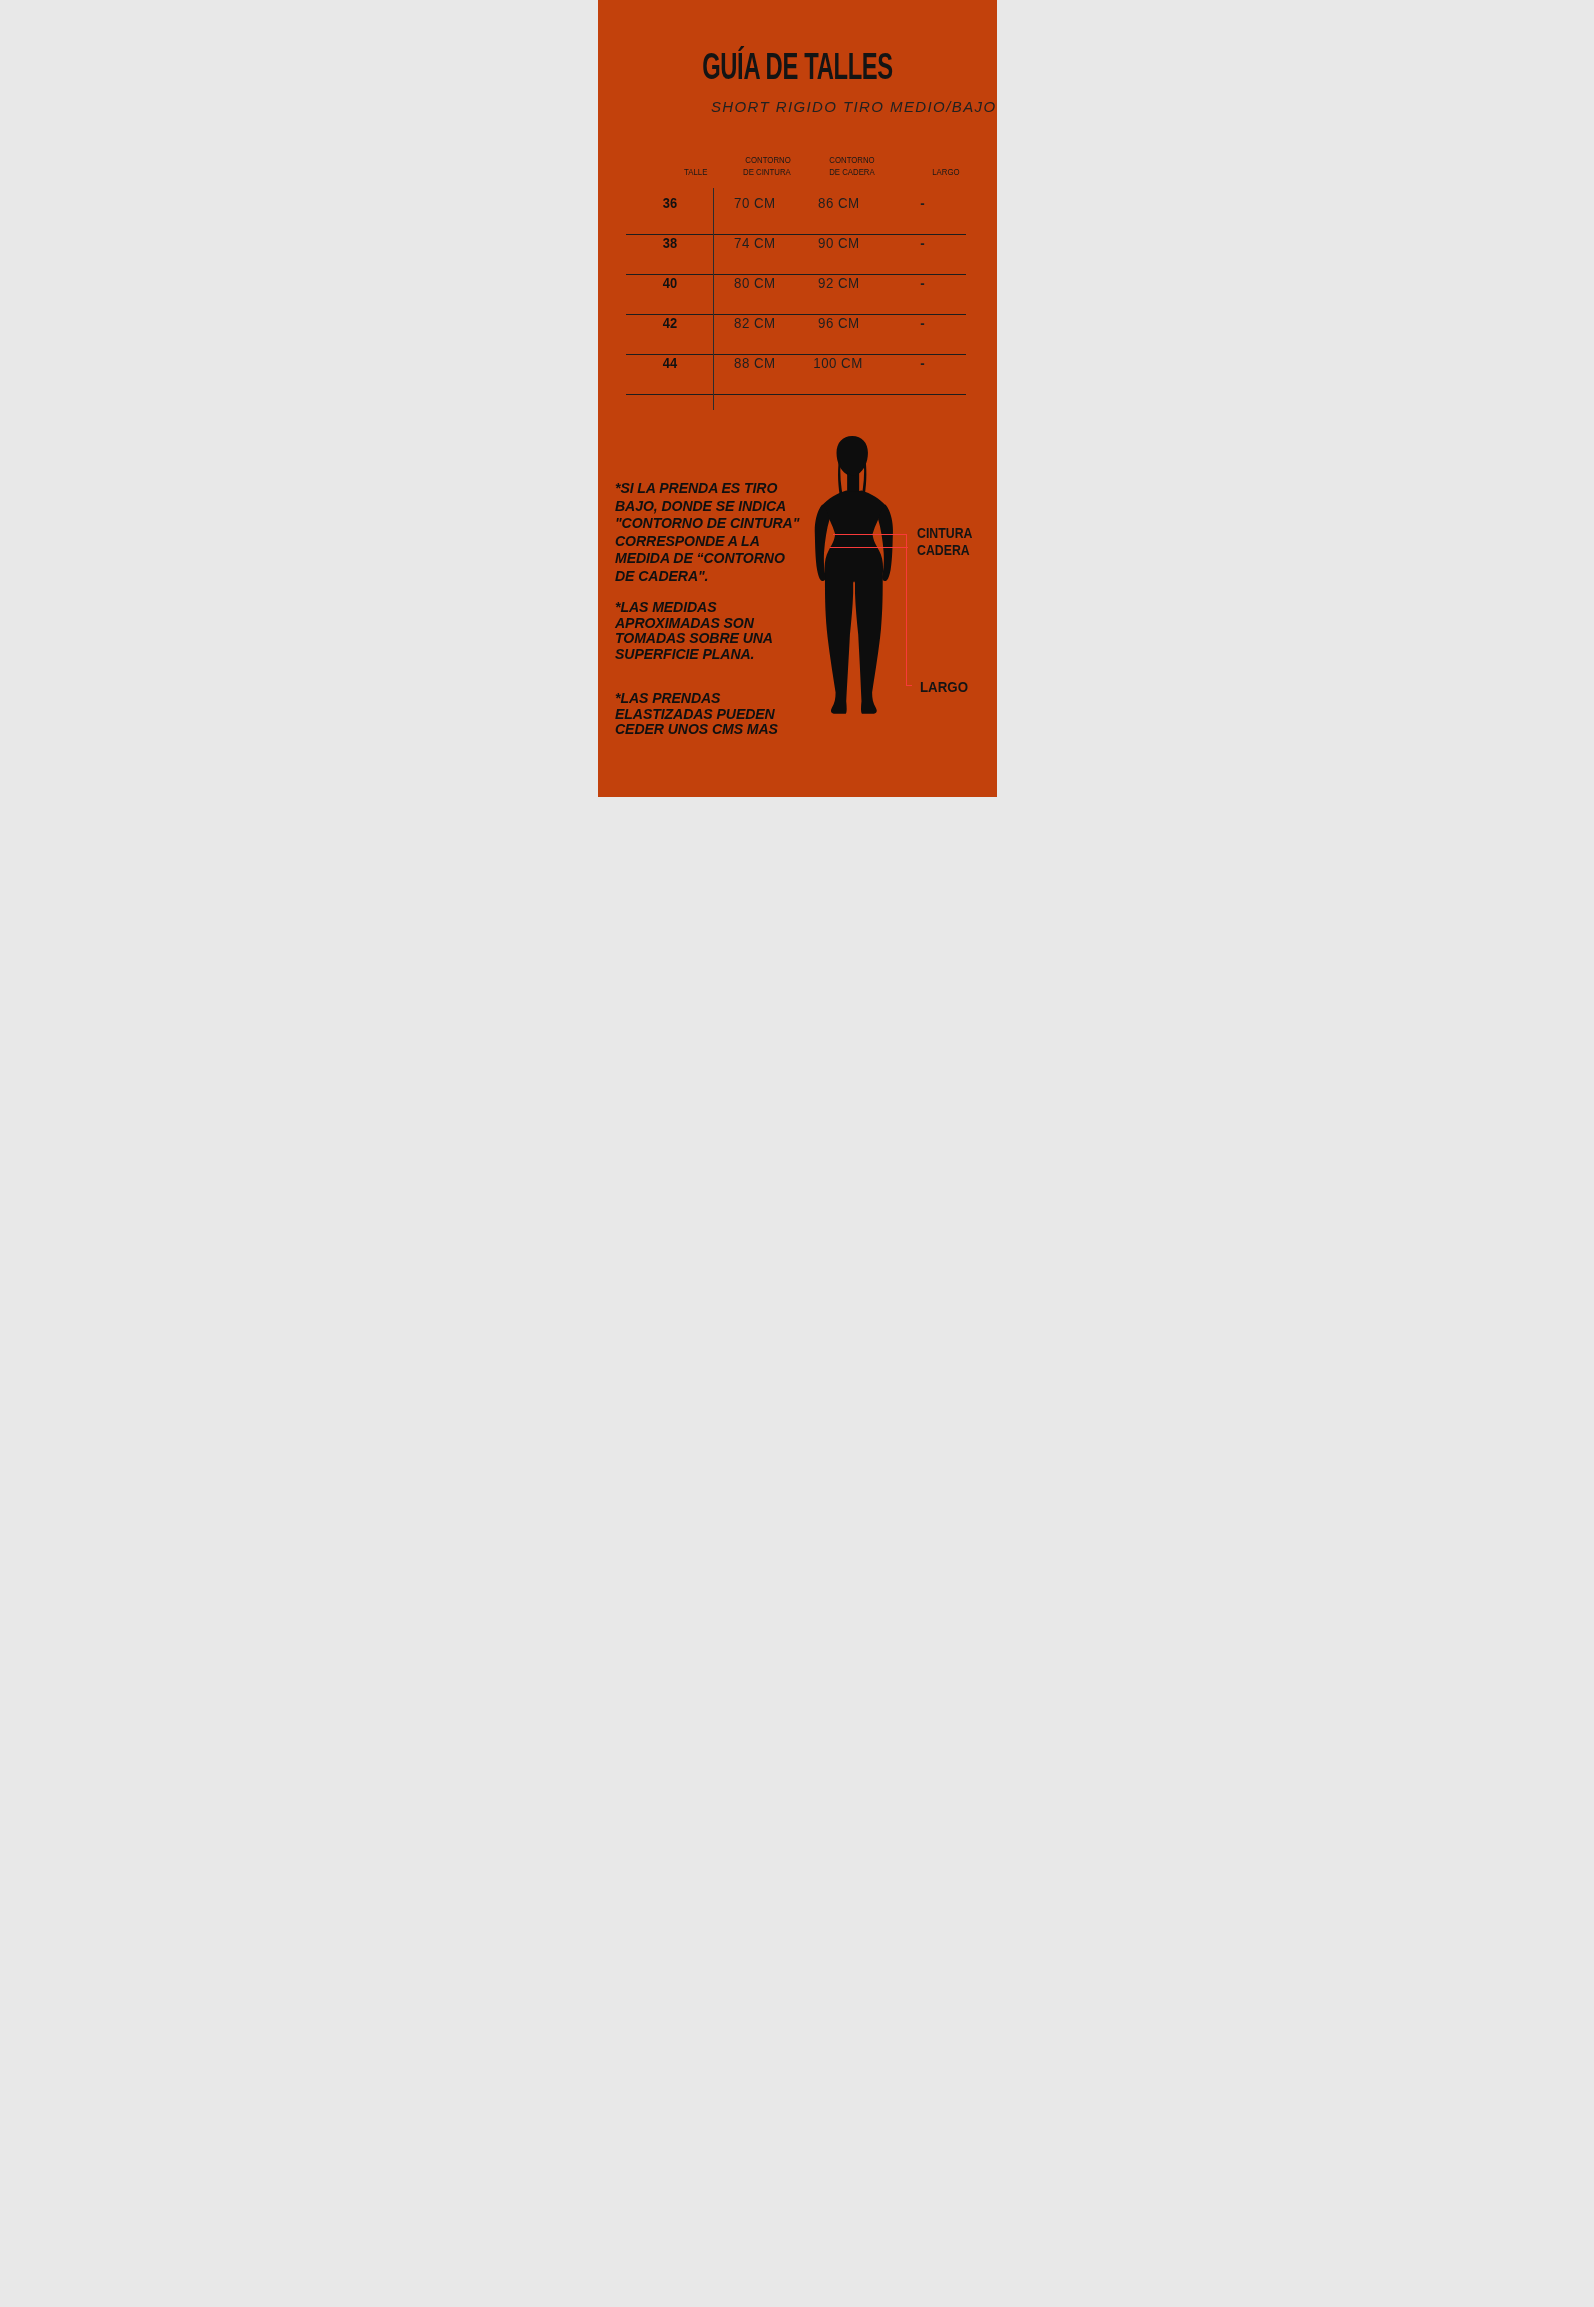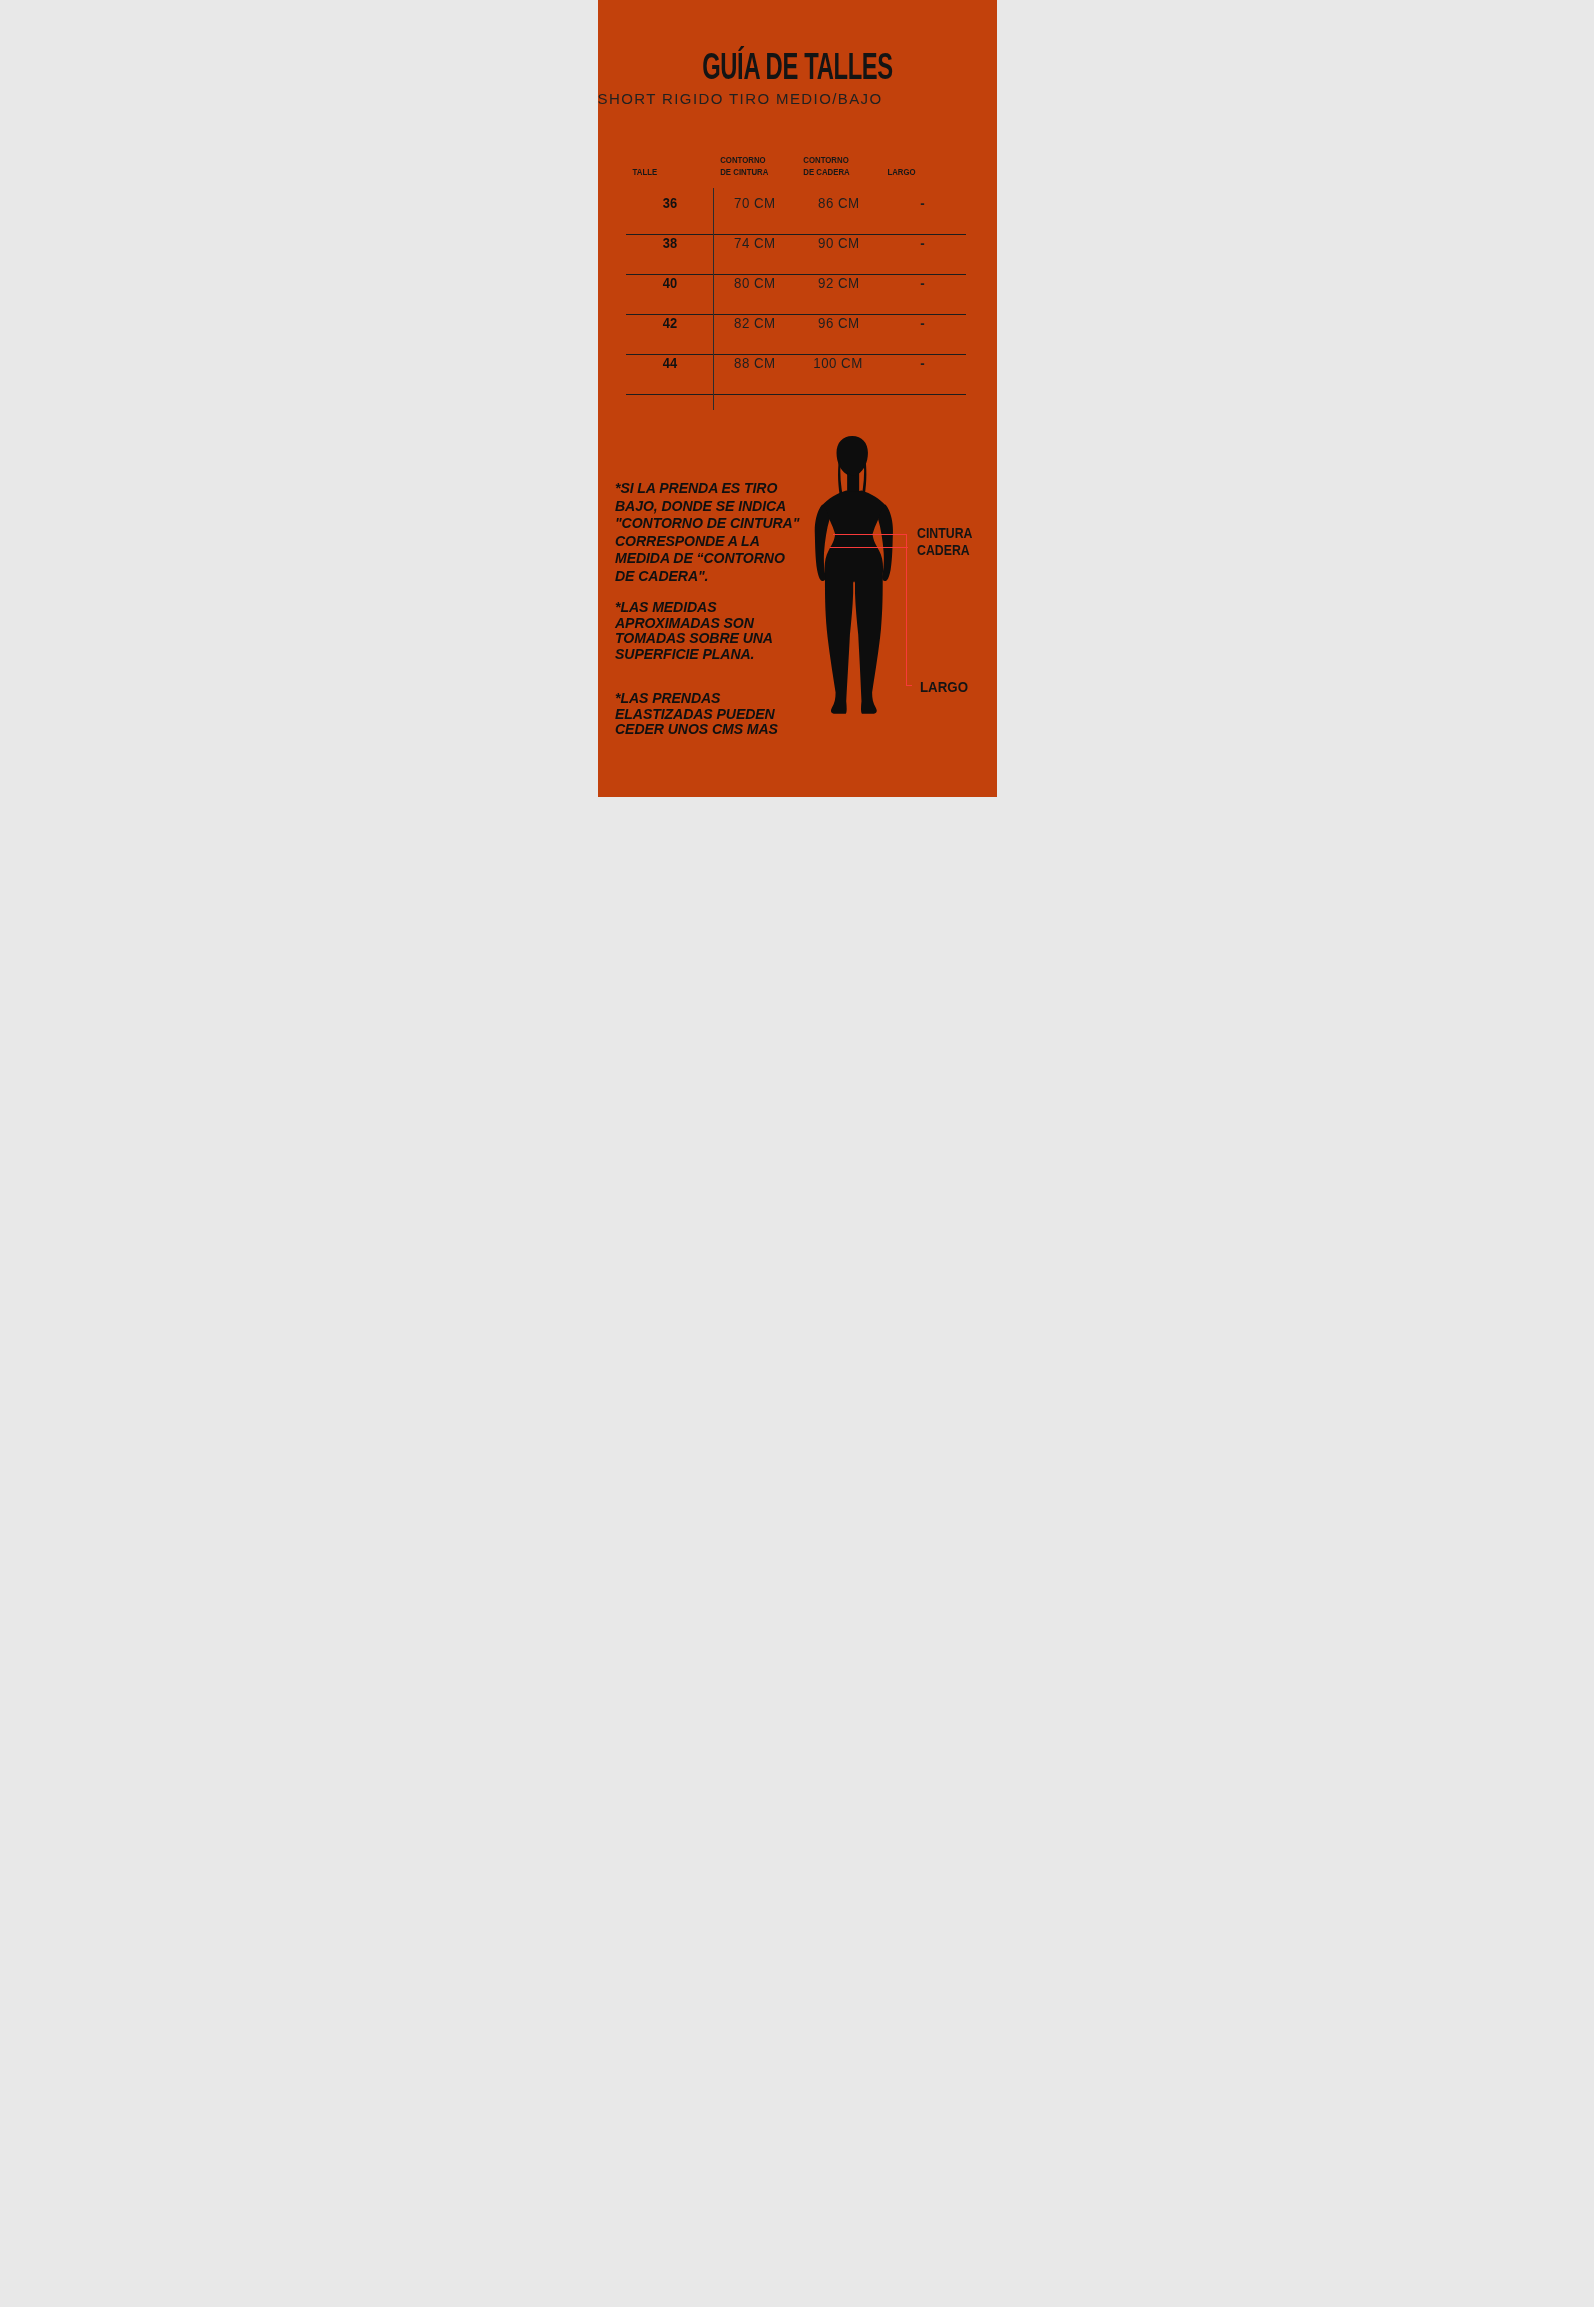--- a/index.html
+++ b/index.html
@@ -9,27 +9,27 @@
     font-family:"Liberation Sans",sans-serif;color:#151515;
   }
   
   .title-wrap{position:absolute;left:0;right:0;top:49px;text-align:center;}
   .title-wrap span{
     display:inline-block;font-size:36px;line-height:33px;font-weight:800;
     letter-spacing:-0.5px;color:#141414;transform:scale(0.66,1.04);transform-origin:center top;
     white-space:nowrap;
   }
   .subtitle{
-    position:absolute;left:0;right:0;top:90px;text-align:left;
-    font-size:15px;font-weight:400;letter-spacing:1.4px;color:#212121;white-space:nowrap;
+    position:absolute;left:0;right:0;top:98px;text-align:right;
+    font-size:15px;font-weight:400;letter-spacing:1.4px;color:#212121;white-space:nowrap;font-style:italic;
   }
   
   .size-table{position:absolute;left:28px;top:152px;width:340px;}
   .thead{display:flex;align-items:flex-end;height:26px;}
-  .th{text-align:left;font-weight:700;color:#181818;}
+  .th{text-align:right;font-weight:400;color:#181818;}
   .th .hl{display:block;font-size:9.2px;line-height:11.5px;transform:scaleX(0.85);white-space:nowrap;}
   .c1{width:88px;} .c2{width:83px;} .c3{width:84px;} .c4{width:85px;}
   .tbody{margin-top:17px;}
   .tr{display:flex;height:39px;border-bottom:0.9px solid #1d1d1d;}
   .td{text-align:center;}
   .size-num{display:inline-block;font-size:14.3px;font-weight:700;color:#111;transform:scaleX(0.9);}
   .measure{display:inline-block;font-size:14px;font-weight:400;letter-spacing:0.5px;color:#1f1f1f;transform:scaleX(0.95);white-space:nowrap;}
   .dash{font-weight:700;}
   .v-divider{position:absolute;left:87px;top:36px;width:0.9px;height:222px;background:#2c2c2c;}
   

